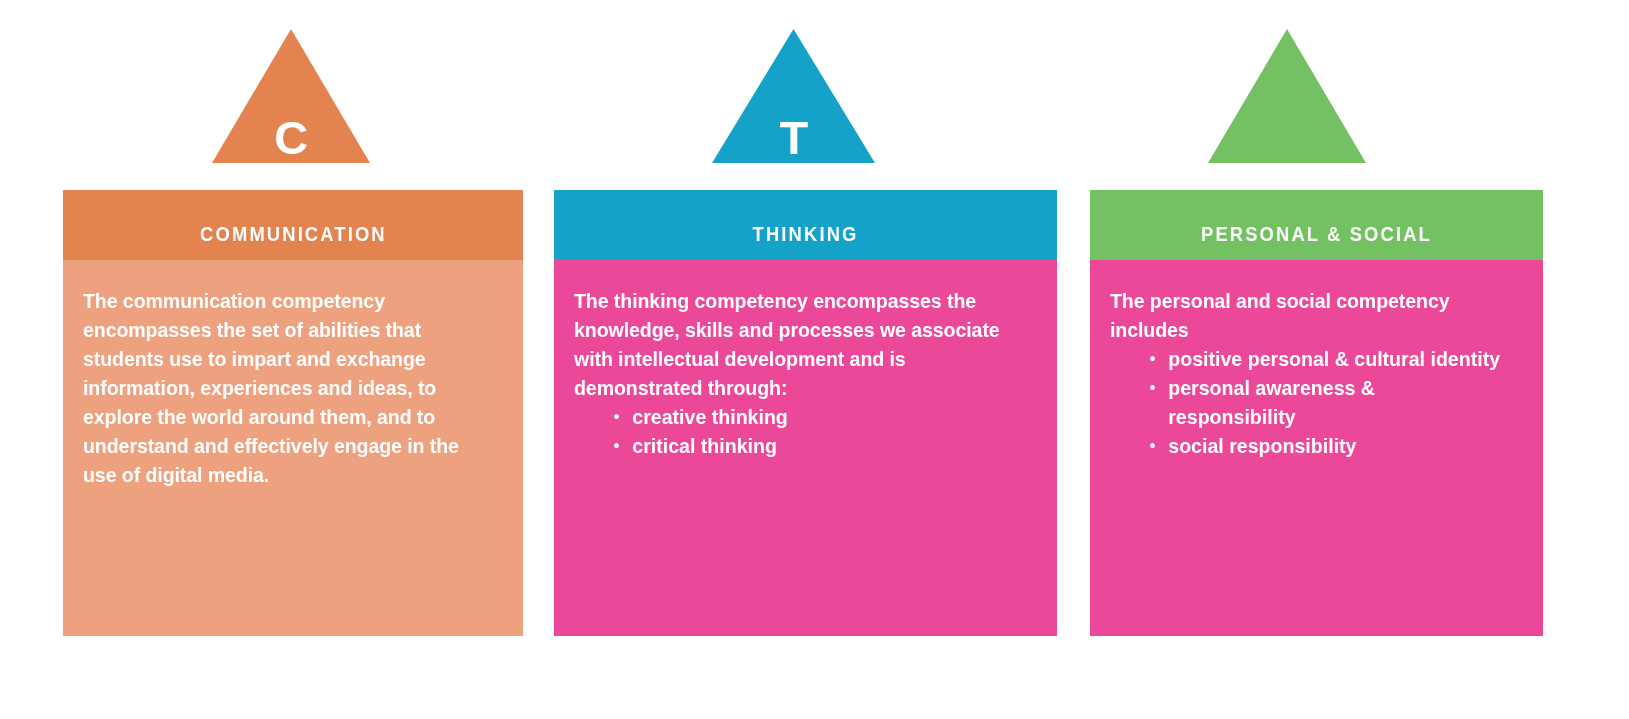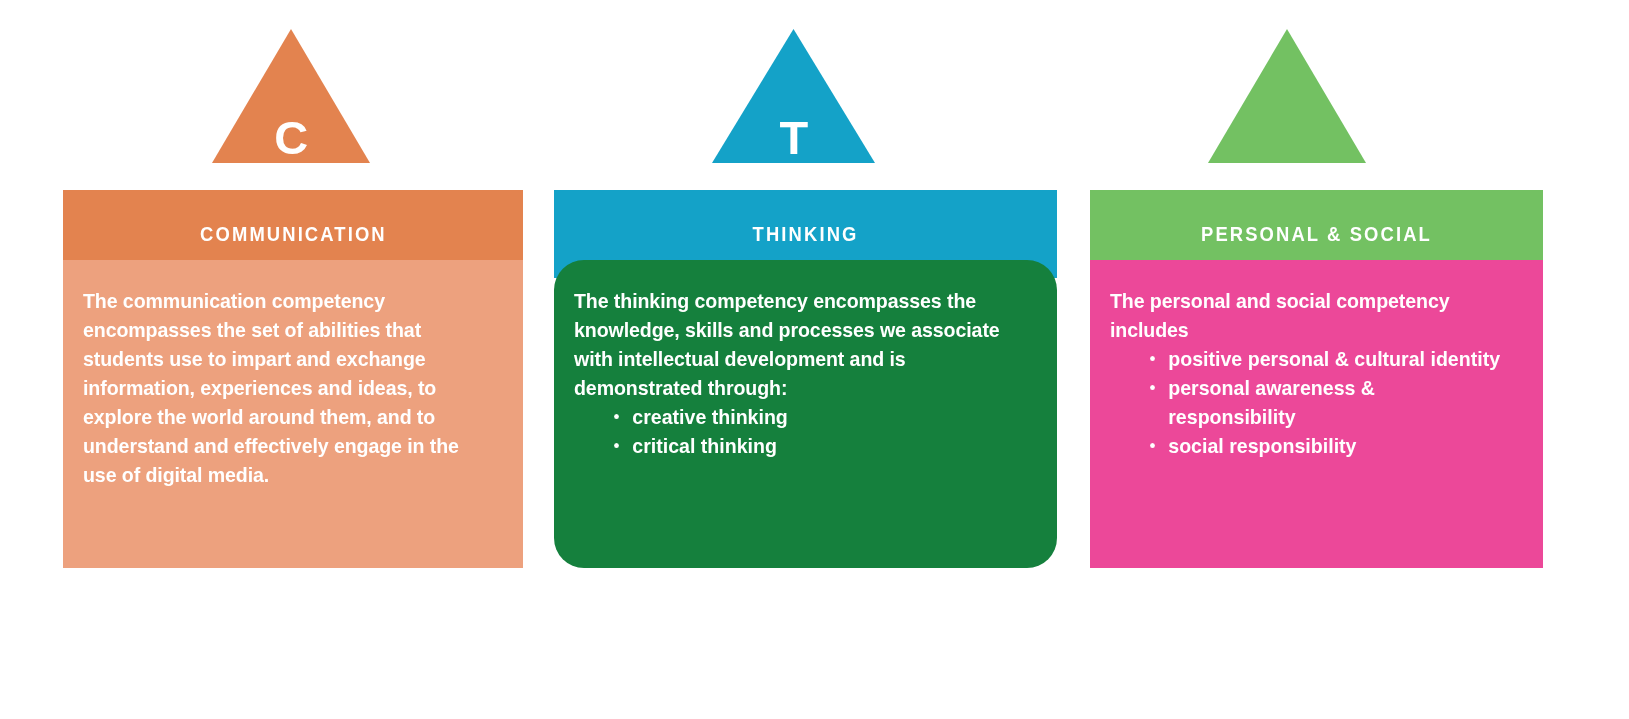--- a/index.html
+++ b/index.html
@@ -68,21 +68,21 @@
     letter-spacing: 2.3px;
     text-align: center;
     white-space: nowrap;
     transform: scaleX(0.92);
   }
 
   
   .panel-body {
     position: absolute;
     top: 260px;
-    height: 308px;
+    height: 376px;
     box-sizing: border-box;
     padding: 26px 20px 1px 20px;
   }
   .body-text {
     color: #ffffff;
     font-family: "Liberation Sans", sans-serif;
     font-weight: bold;
     font-size: 20.5px;
     line-height: 29px;
     letter-spacing: -0.1px;
@@ -165,21 +165,21 @@
       <svg class="tri-svg" width="163" height="134" viewBox="0 0 163 134">
         <polygon points="81.5,0 163,134 0,134" fill="#14A2C8"></polygon>
       </svg>
       <div class="tri-letter">T</div>
     </div>
 
     <div class="panel-header" style="background: rgb(20, 162, 200);">
       <span class="panel-header-label">THINKING</span>
     </div>
 
-    <div class="panel-body" style="background: #15803d; border-radius: 30px;">
+    <div class="panel-body" style="background: #ec4899;">
       <div class="body-text">The thinking competency encompasses the knowledge, skills and processes we associate with intellectual development and is demonstrated through:</div>
       <ul class="bullet-list">
           <li>creative thinking</li>
           <li>critical thinking</li>
         </ul>
     </div>
   </div>
 
   <div class="column" id="col-personal">
 

